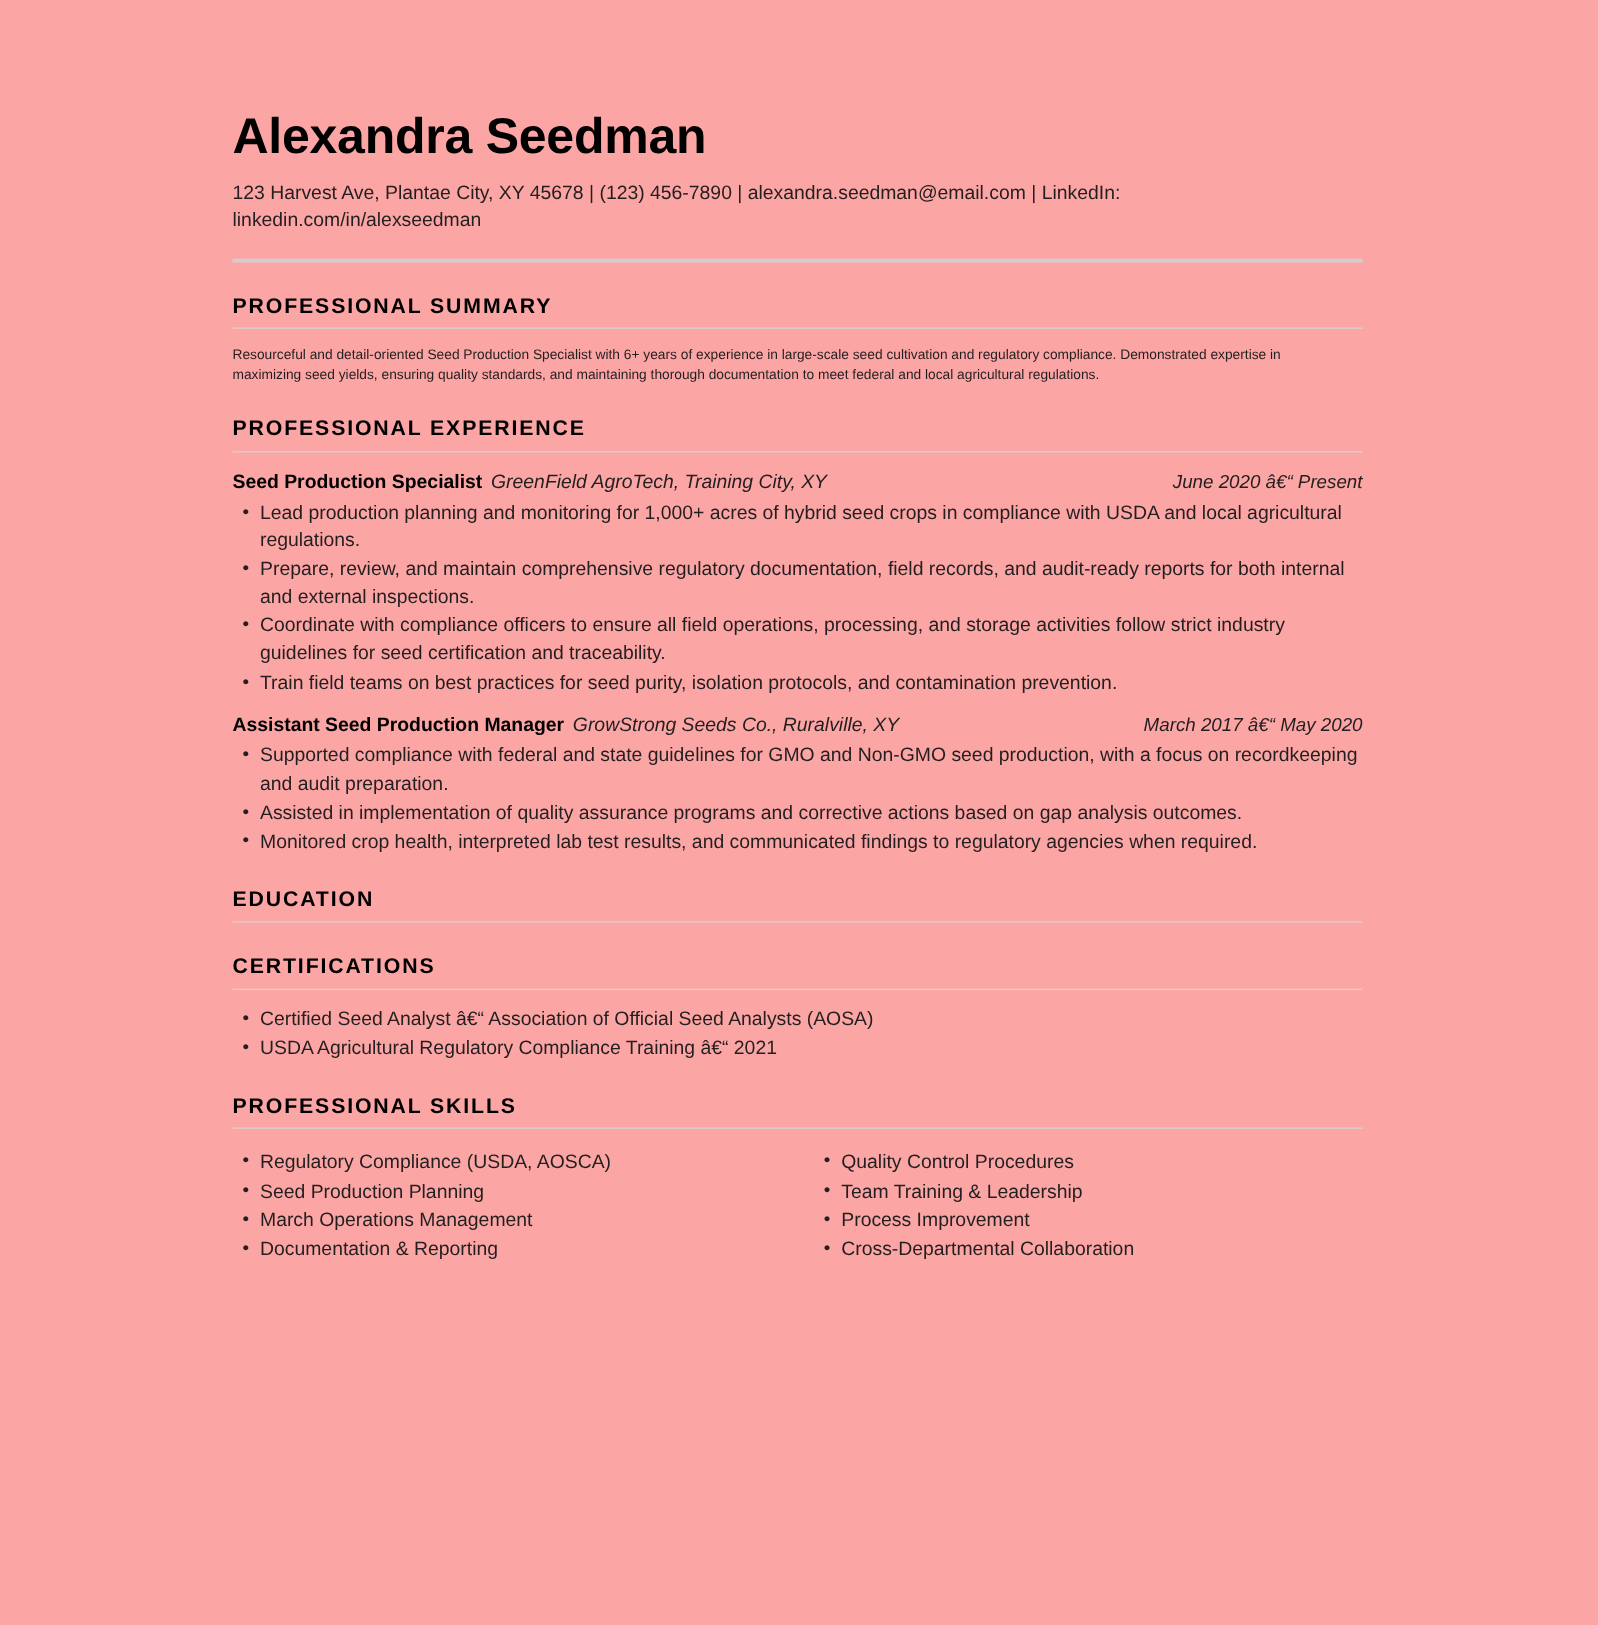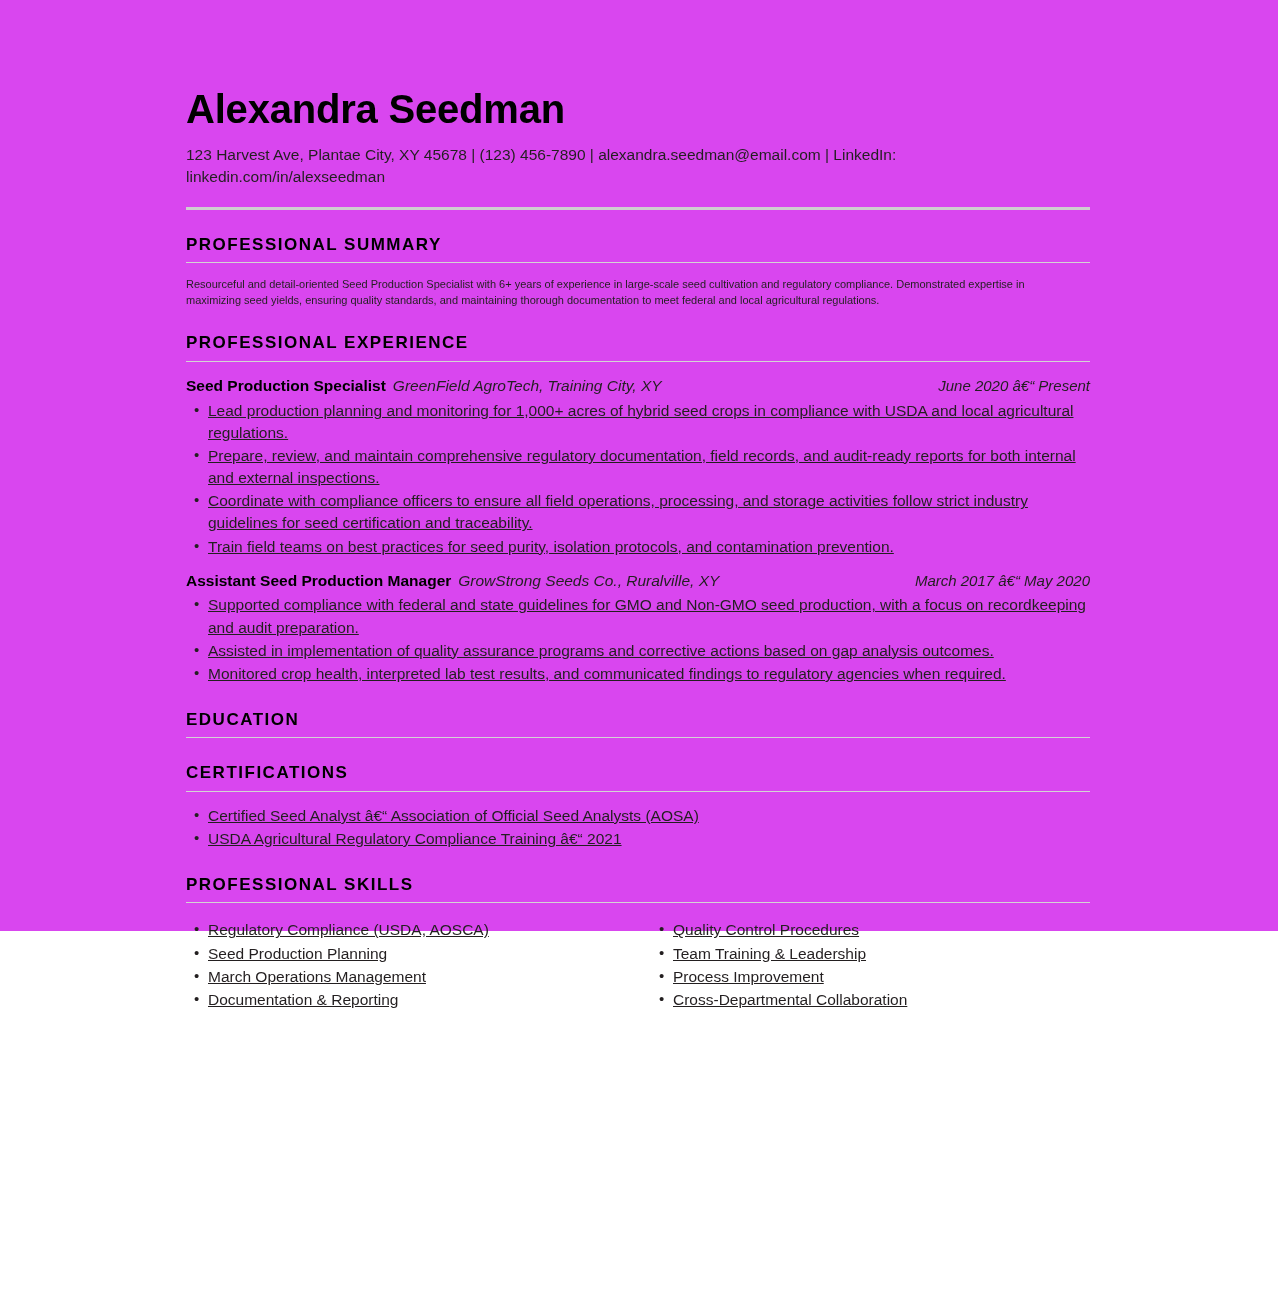--- a/index.html
+++ b/index.html
@@ -12,22 +12,22 @@
     width: 1278px;
     height: 1300px;
     font-family: "Liberation Sans", sans-serif;
     color: #231f20;
     -webkit-font-smoothing: antialiased;
   }
 
   .page {
     position: relative;
     width: 1278px;
-    height: 931px;
-    background: #d946ef;
+    height: 1300px;
+    background: #fca5a5;
     box-sizing: border-box;
   }
 
   .sheet {
     position: absolute;
     left: 186px;
     top: 88px;
     width: 904px;
   }
 
@@ -123,21 +123,20 @@
     margin: 3px 0 0 0;
     padding: 0;
   }
   ul.bullets li {
     position: relative;
     font-size: 15.5px;
     line-height: 1.43;
     padding-left: 22px;
     margin: 0 0 1px 0;
     max-width: 880px;
-    text-decoration: underline;
   }
   ul.bullets li::before {
     content: "\2022";
     position: absolute;
     left: 8px;
     top: -1px;
     font-size: 15px;
     color: #231f20;
   }
 

